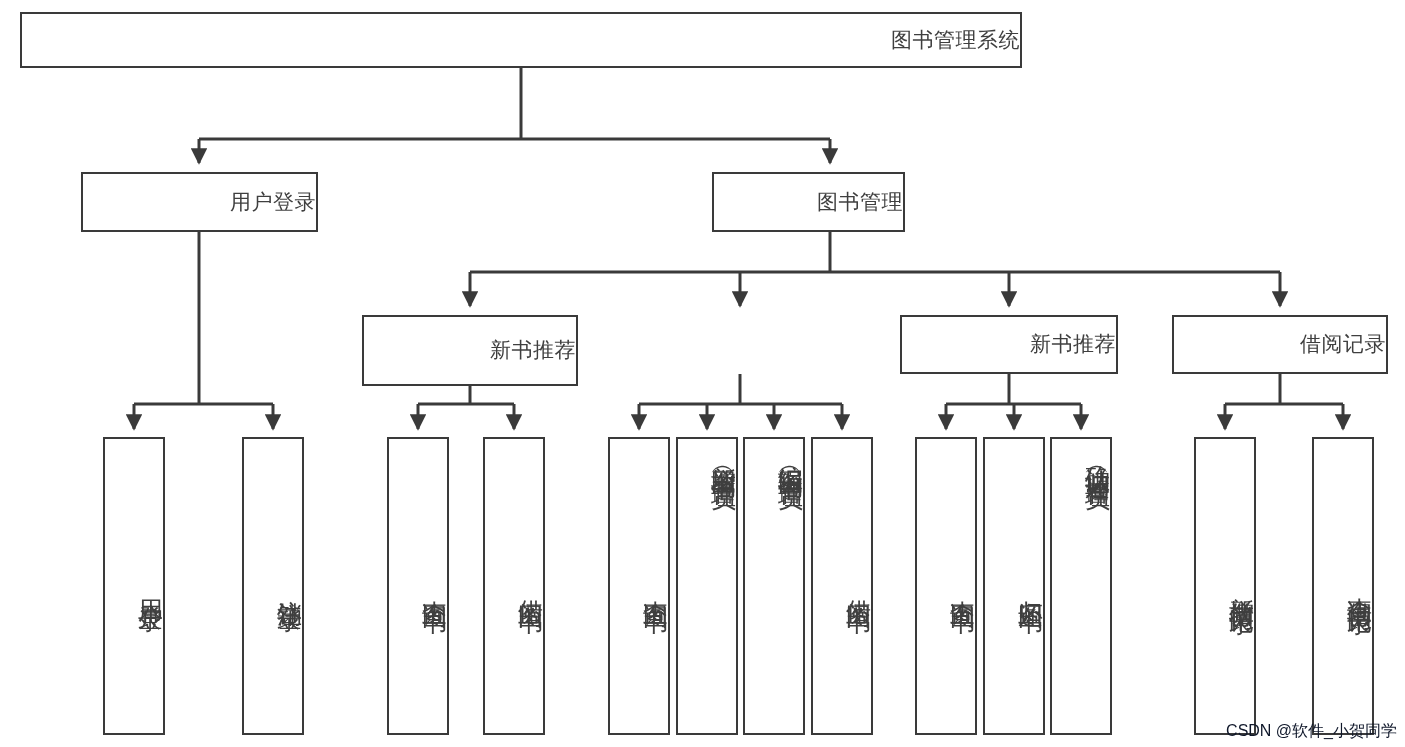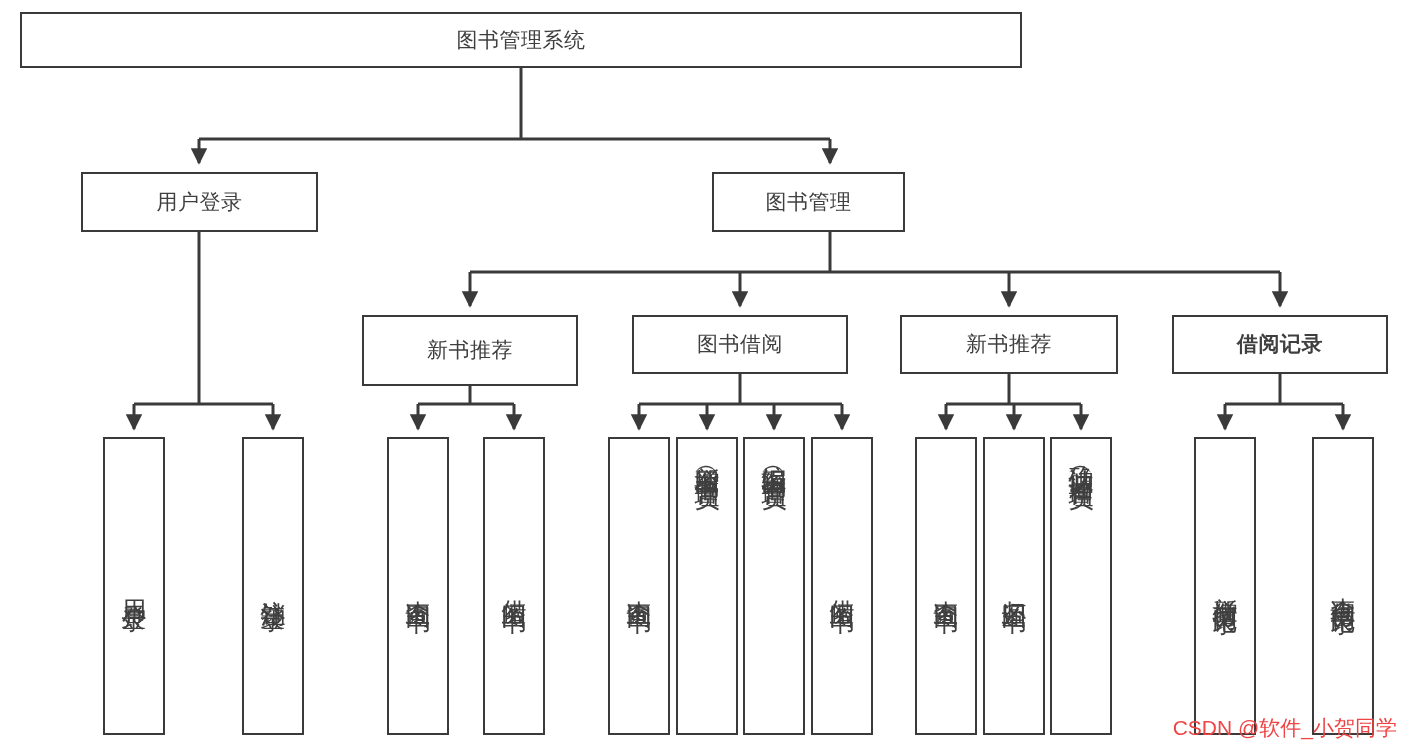--- a/index.html
+++ b/index.html
@@ -27,21 +27,21 @@
     pointer-events: none;
   }
   .node {
     position: absolute;
     box-sizing: border-box;
     border: 2.5px solid #3a3a3a;
     background: #ffffff;
     color: #3f3f3f;
     display: flex;
     align-items: center;
-    justify-content: center;
+    justify-content: flex-end;
     text-align: center;
     z-index: 2;
   }
   .node .label {
     display: block;
     line-height: 1.18;
     letter-spacing: 0.5px;
   }
   .node.horiz .label {
     font-size: 21px;
@@ -60,22 +60,22 @@
     white-space: nowrap;
   }
   .node.vert.mid {
     align-items: center;
     padding-top: 0;
   }
   .watermark {
     position: absolute;
     right: 8px;
     bottom: 5px;
-    font-size: 21px;
-    color: #ef4444;
+    font-size: 16px;
+    color: #0f172a;
     z-index: 5;
     white-space: nowrap;
     font-family: "Liberation Sans", "DejaVu Sans", sans-serif;
   }
 </style>
 </head>
 <body>
 
 <div id="diagram">
 
@@ -136,27 +136,24 @@
   <div class="node horiz" style="left:81px; top:172px; width:237px; height:60px;">
     <span class="label">用户登录</span>
   </div>
   <div class="node horiz" style="left:712px; top:172px; width:193px; height:60px;">
     <span class="label">图书管理</span>
   </div>
 
   <div class="node horiz" style="left:362px; top:315px; width:216px; height:71px;">
     <span class="label">新书推荐</span>
   </div>
-  <div class="node horiz" style="left:632px; top:315px; width:216px; height:59px;">
-    <span class="label">图书借阅</span>
-  </div>
   <div class="node horiz" style="left:900px; top:315px; width:218px; height:59px;">
     <span class="label">新书推荐</span>
   </div>
-  <div class="node horiz" style="left:1172px; top:315px; width:216px; height:59px;font-weight:bold;">
+  <div class="node horiz" style="left:1172px; top:315px; width:216px; height:59px;">
     <span class="label">借阅记录</span>
   </div>
 
   <div class="node vert mid" style="left:103px; top:437px; width:62px; height:298px;">
     <span class="label">用户登录</span>
   </div>
   <div class="node vert mid" style="left:242px; top:437px; width:62px; height:298px;">
     <span class="label">注销登录</span>
   </div>
 

